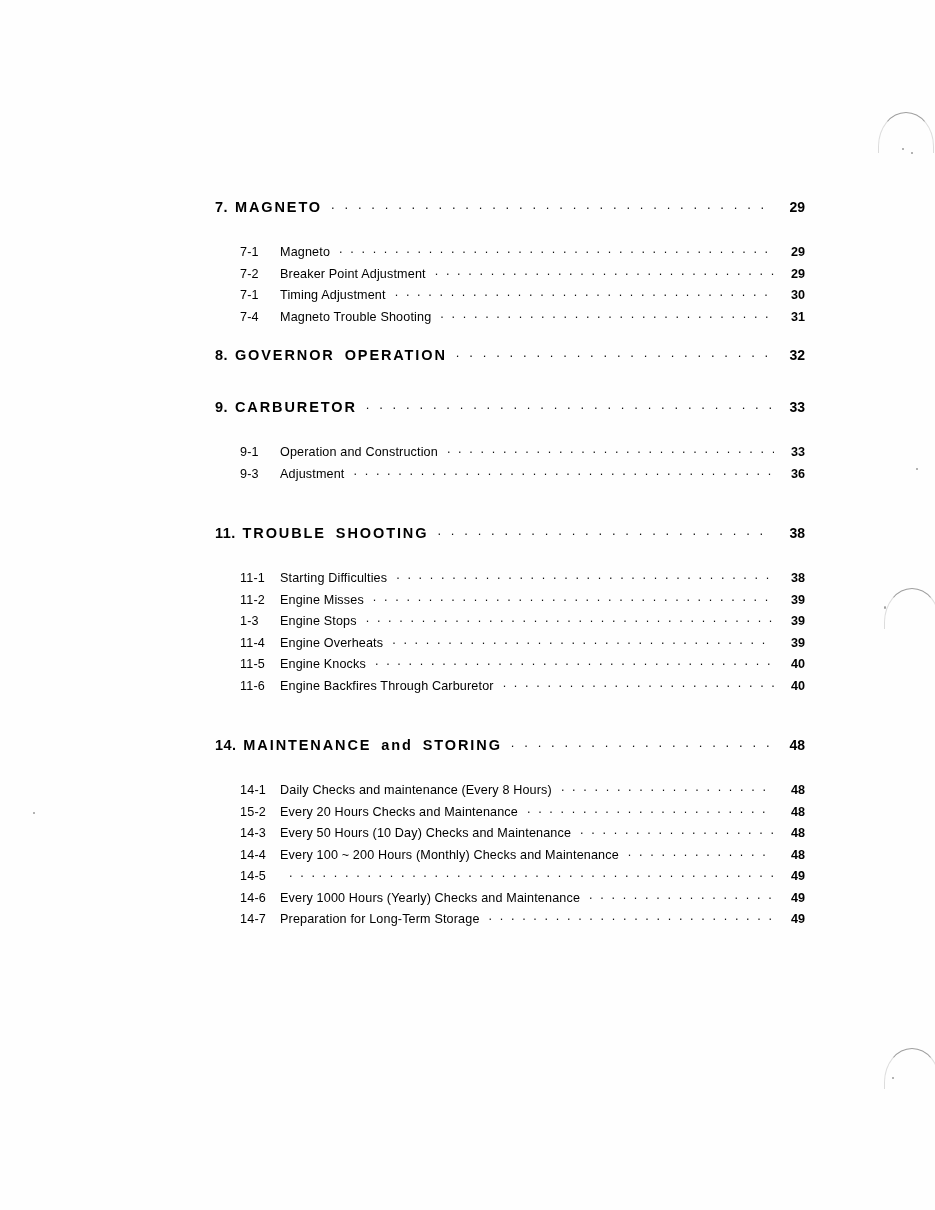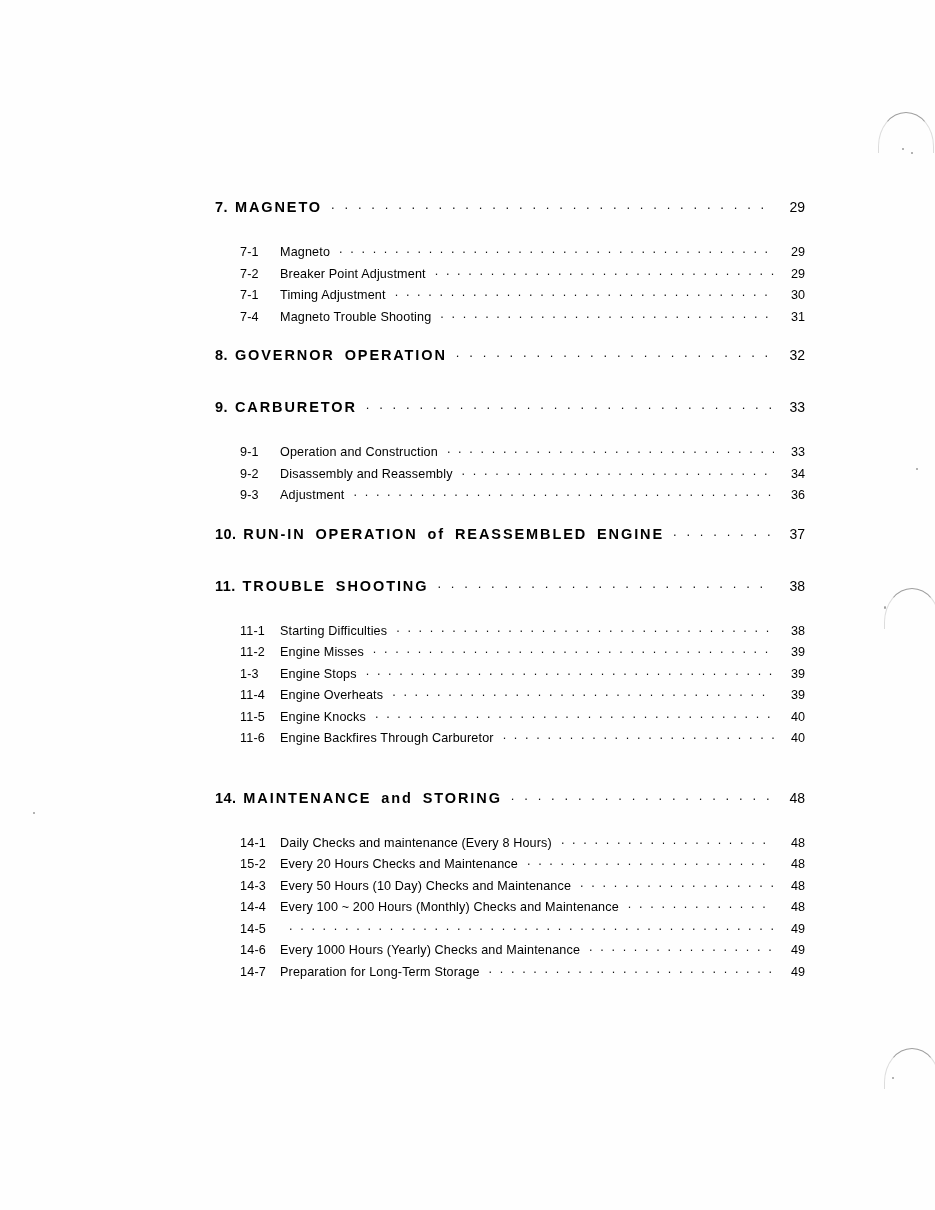--- a/index.html
+++ b/index.html
@@ -118,21 +118,21 @@
     letter-spacing: 2.1px;
     font-size: 12.6px;
     color: #111;
   }
   .row-major .leader::after {
     letter-spacing: 3.1px;
     font-size: 13px;
   }
 
   .pageno {
-    font-weight: normal;
+    font-weight: bold;
     text-align: right;
     flex: 0 0 26px;
   }
   .row-major .pageno { font-size: 14px; }
   .row-sub .pageno { font-size: 12.6px; }
 
   
   .gap-after-major { height: 13px; }
   .gap-between-sections { height: 18px; }
   .gap-major-to-major { height: 21px; }
@@ -204,40 +204,28 @@
           <span class="pageno">33</span>
         </div>
         <div class="gap-after-major"></div>
         <div class="row row-sub">
           <span class="num">9-1</span>
           <span class="title">Operation and Construction</span>
           <span class="leader"></span>
           <span class="pageno">33</span>
         </div>
         <div class="row row-sub">
-          <span class="num">9-2</span>
-          <span class="title">Disassembly and Reassembly</span>
-          <span class="leader"></span>
-          <span class="pageno">34</span>
-        </div>
-        <div class="row row-sub">
           <span class="num">9-3</span>
           <span class="title">Adjustment</span>
           <span class="leader"></span>
           <span class="pageno">36</span>
         </div>
         <div class="gap-between-sections"></div>
       </div>
       <div class="section-block">
-        <div class="row row-major">
-          <span class="num">10.</span>
-          <span class="title">RUN-IN OPERATION of REASSEMBLED ENGINE</span>
-          <span class="leader"></span>
-          <span class="pageno">37</span>
-        </div>
         <div class="gap-major-to-major"></div>
       </div>
       <div class="section-block">
         <div class="row row-major">
           <span class="num">11.</span>
           <span class="title">TROUBLE SHOOTING</span>
           <span class="leader"></span>
           <span class="pageno">38</span>
         </div>
         <div class="gap-after-major"></div>

